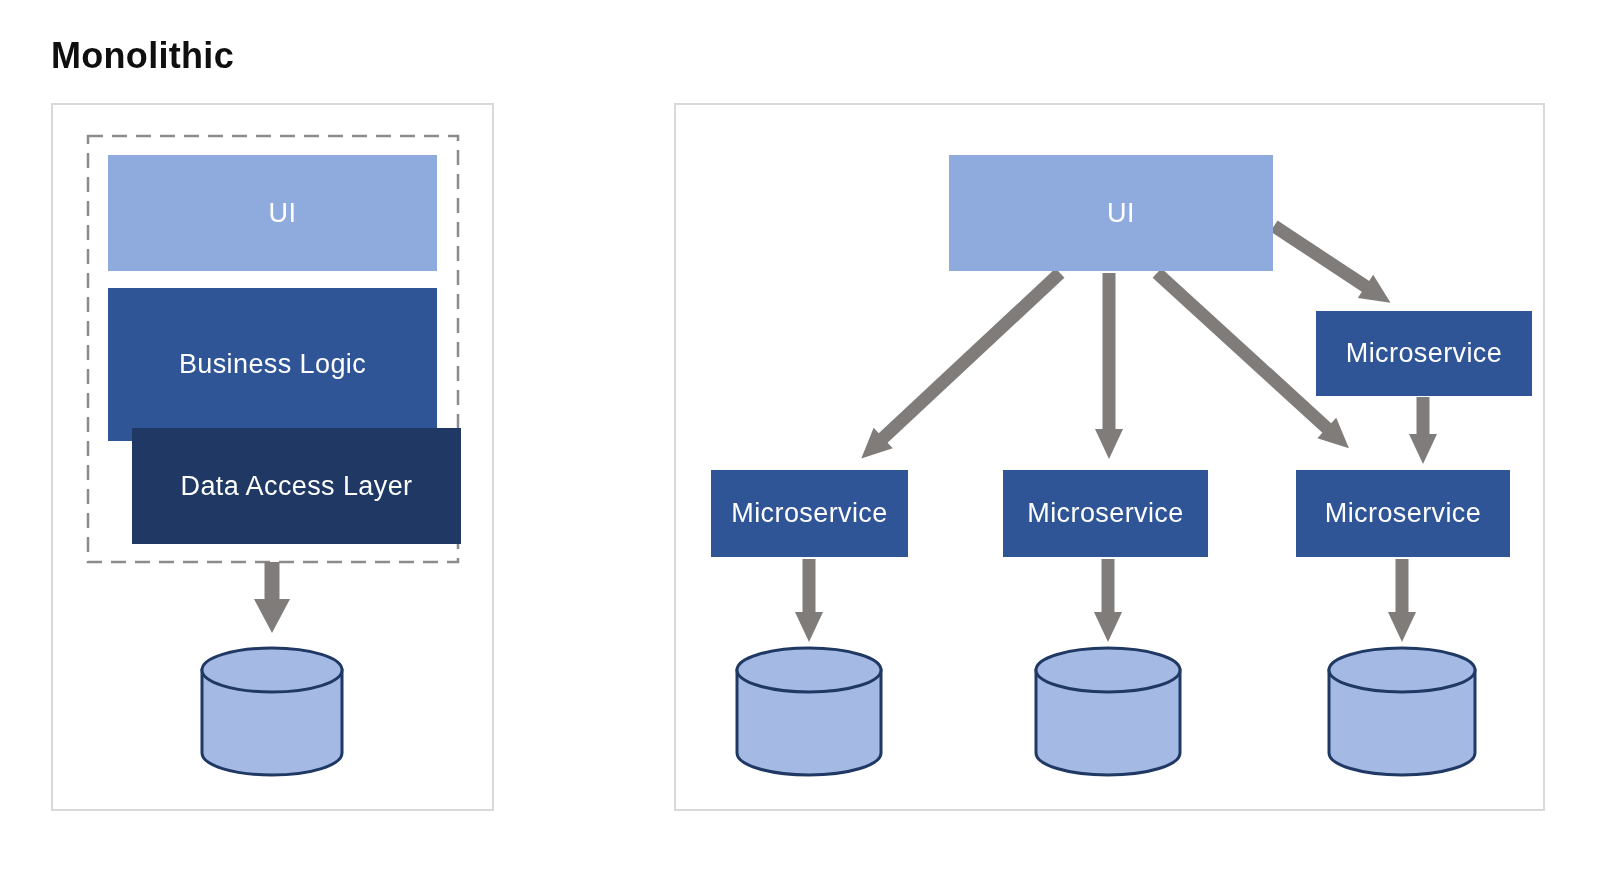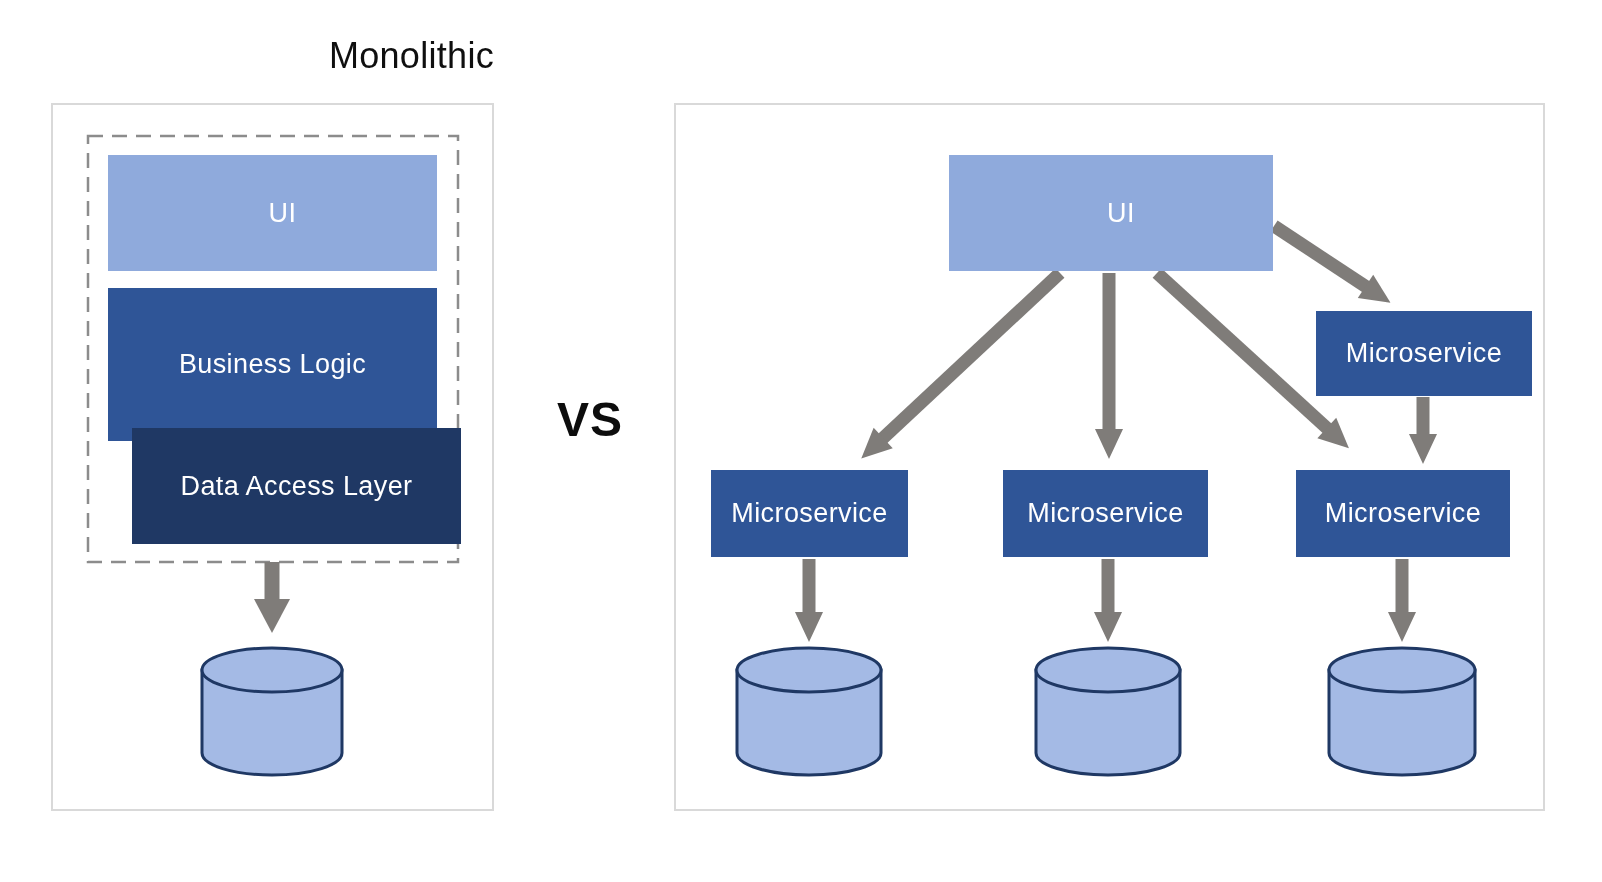--- a/index.html
+++ b/index.html
@@ -1,21 +1,21 @@
 <!DOCTYPE html>
 <html><head>
 <meta charset="utf-8">
 <style>
   html,body{margin:0;padding:0;background:#ffffff;}
   #stage{
     position:relative;width:1602px;height:882px;background:#ffffff;overflow:hidden;
     font-family:"Liberation Sans","DejaVu Sans",sans-serif;
   }
   .title{
-    position:absolute;text-align:right;font-weight:400;font-size:36px;
+    position:absolute;text-align:left;font-weight:700;font-size:36px;
     color:#0f0f0f;letter-spacing:.3px;line-height:40px;
   }
   #mono-title{left:51px;top:36px;width:443px;}
   #msa-title{left:674px;top:36px;width:871px;}
   #vs{
     position:absolute;left:515px;top:392px;width:150px;text-align:center;
     font-weight:700;font-size:48px;color:#0d0d0d;letter-spacing:1px;
   }
   .panel{
     position:absolute;box-sizing:border-box;border:2px solid #d9d9d9;background:#ffffff;
@@ -38,21 +38,20 @@
   #ms-b1   {left:711px; top:470px;width:197px;height:87px;}
   #ms-b2   {left:1003px;top:470px;width:205px;height:87px;}
   #ms-b3   {left:1296px;top:470px;width:214px;height:87px;}
 </style>
 </head>
 <body>
 
 <div id="stage">
 
   <div id="mono-title" class="title">Monolithic</div>
-  <div id="vs">VS</div>
 
   <div id="mono-panel" class="panel"></div>
   <div id="msa-panel" class="panel"></div>
 
   <svg id="overlay" viewBox="0 0 1602 882">
     <defs>
       <marker id="head" markerUnits="userSpaceOnUse" markerWidth="34" markerHeight="34" refX="5" refY="17" orient="auto">
         <path d="M2,3 L32,17 L2,31 Z" fill="#7F7C79"></path>
       </marker>
       <marker id="headBig" markerUnits="userSpaceOnUse" markerWidth="44" markerHeight="44" refX="5" refY="22" orient="auto">

